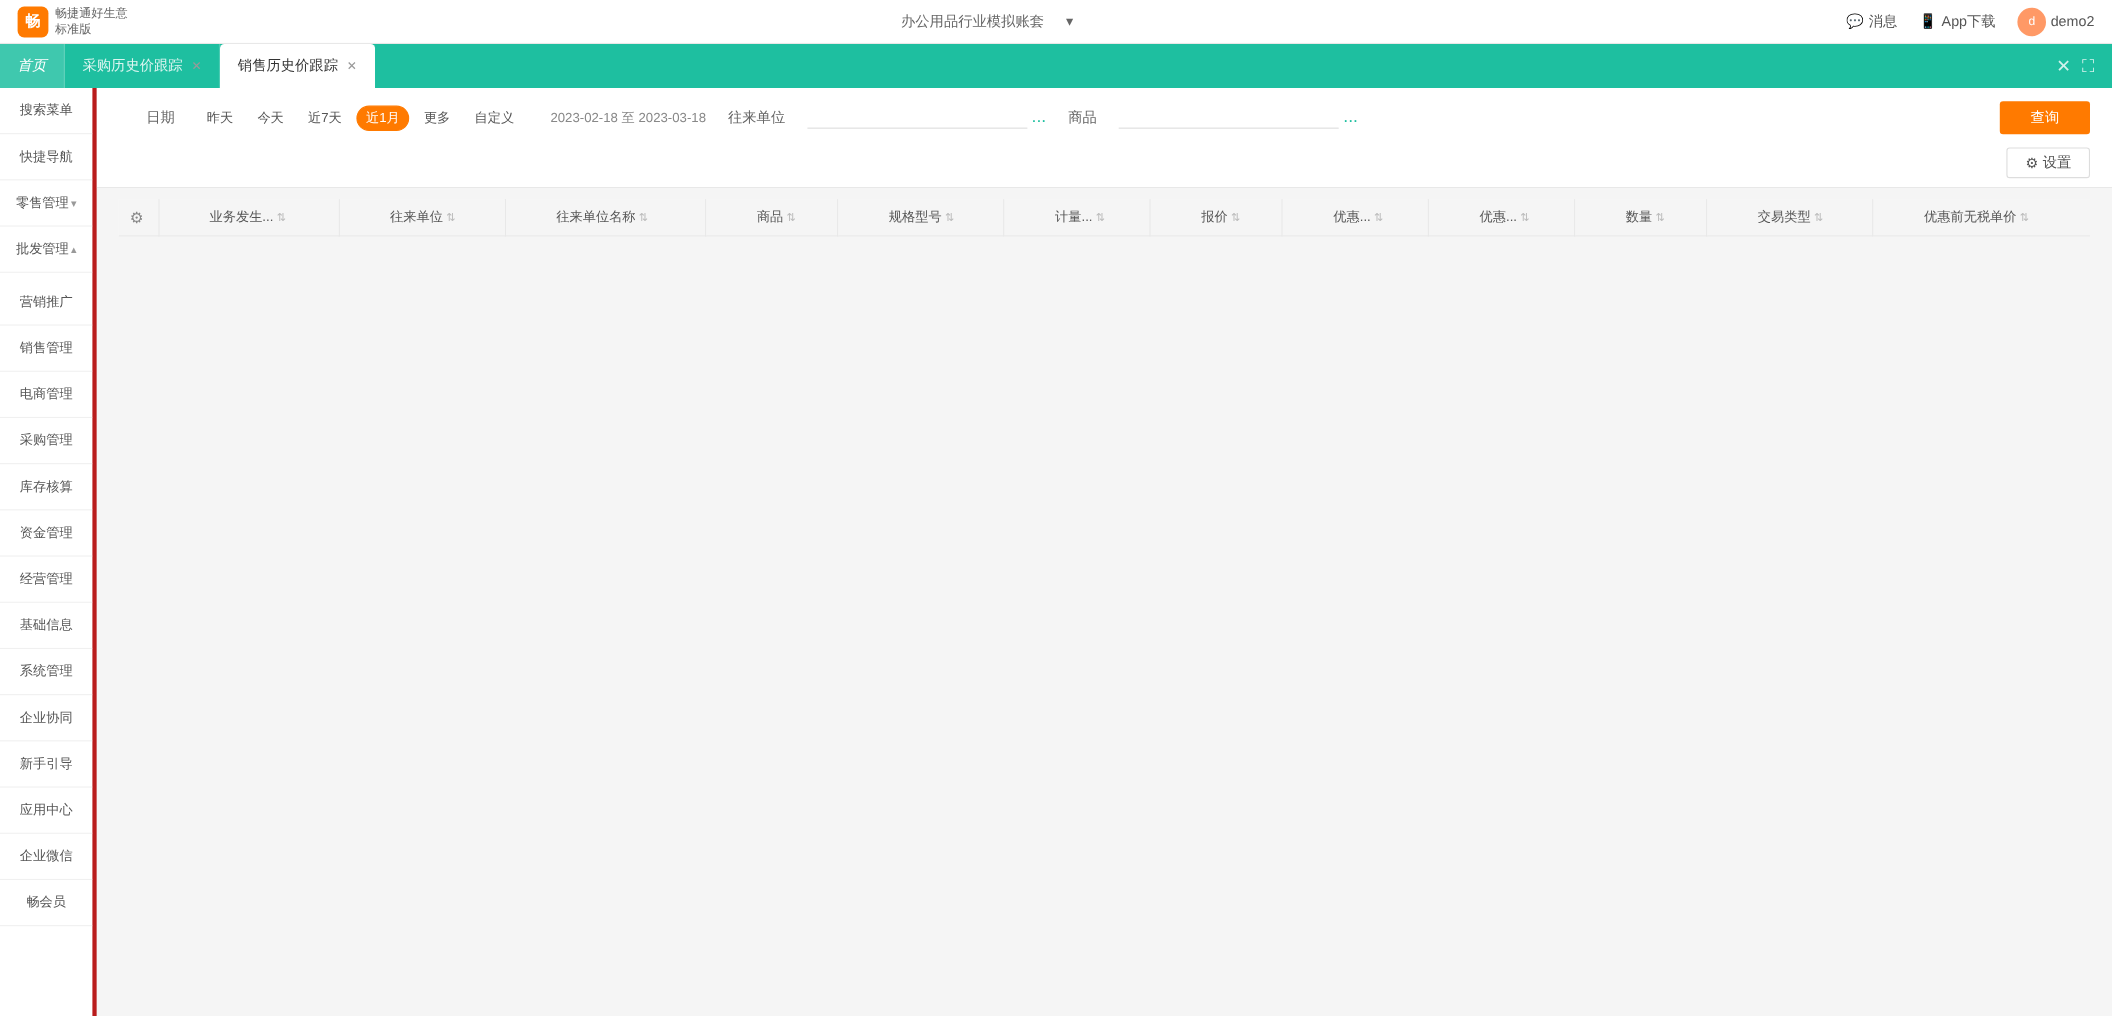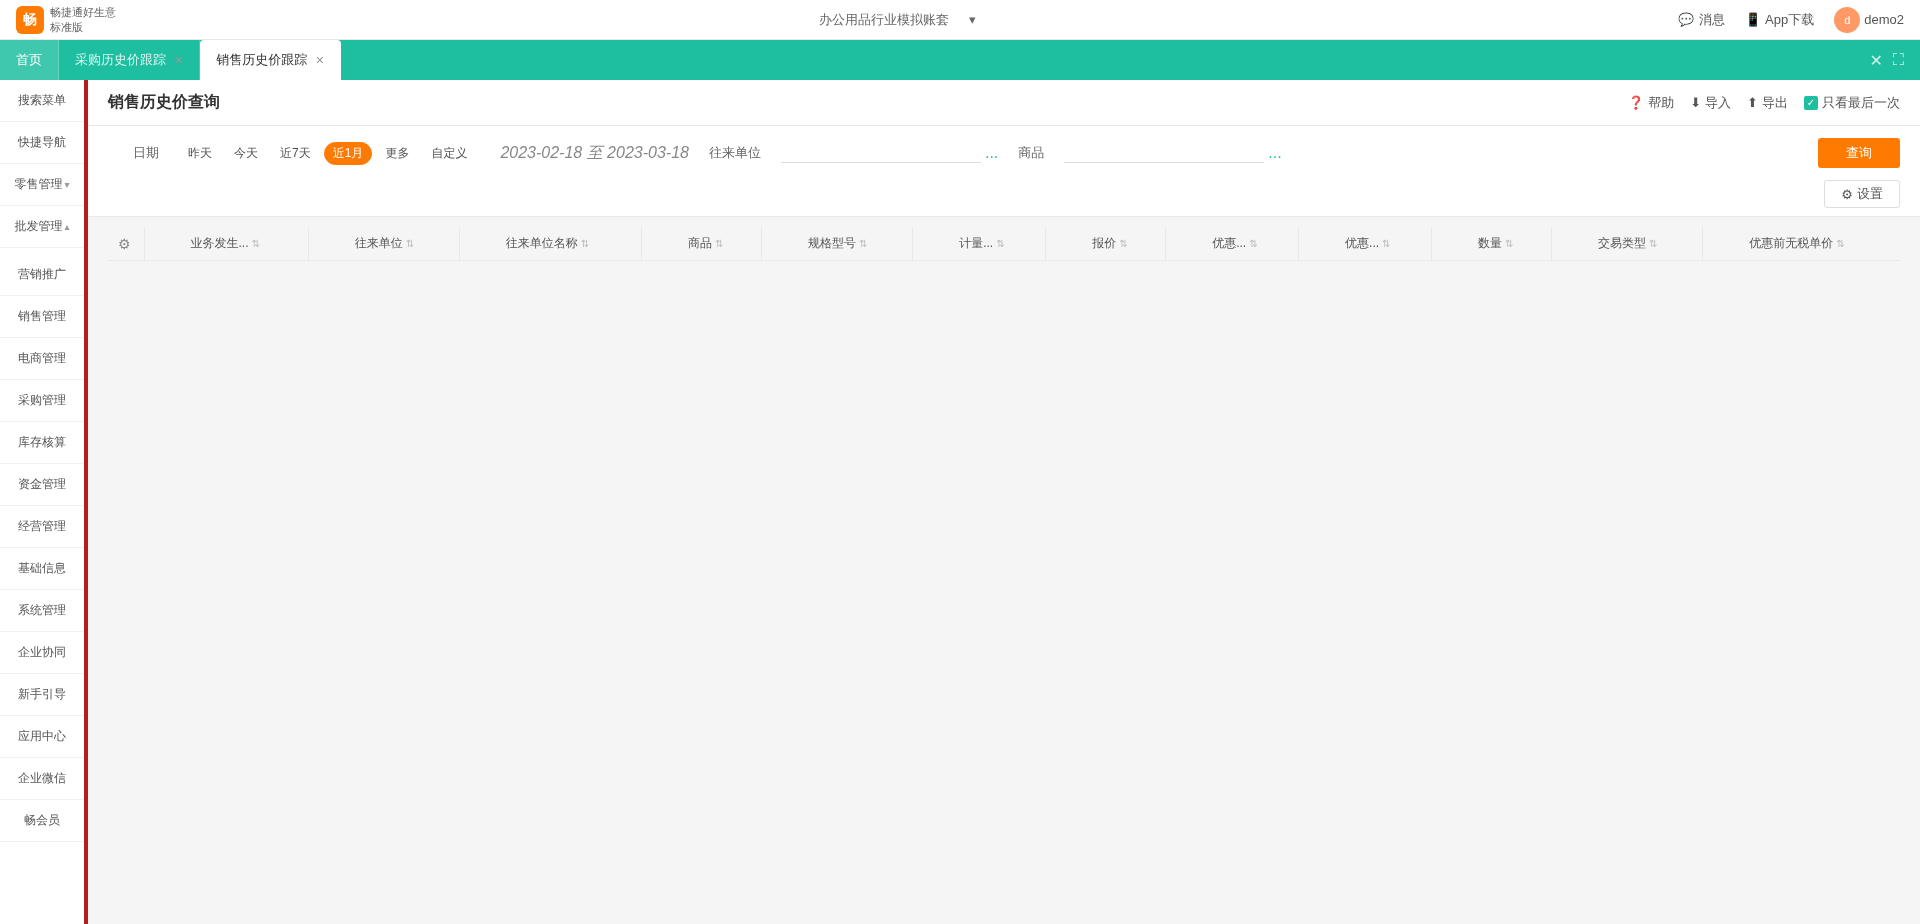--- a/index.html
+++ b/index.html
@@ -12,21 +12,21 @@
     .logo-icon { width: 28px; height: 28px; background: #ff7a00; border-radius: 6px; display: flex; align-items: center; justify-content: center; color: white; font-size: 14px; font-weight: bold; }
     .logo-text { font-size: 11px; color: #666; line-height: 1.3; }
     .top-bar-center { display: flex; align-items: center; gap: 20px; color: #666; font-size: 13px; cursor: pointer; }
     .top-bar-right { display: flex; align-items: center; gap: 20px; color: #555; font-size: 13px; }
     .top-bar-right-item { display: flex; align-items: center; gap: 4px; cursor: pointer; }
     .avatar { width: 26px; height: 26px; border-radius: 50%; background: #ff9966; display: flex; align-items: center; justify-content: center; color: white; font-size: 11px; }
 
     
     .tab-bar { height: 40px; background: #1ebfa0; display: flex; align-items: center; flex-shrink: 0; }
     .tab { height: 40px; padding: 0 16px; display: flex; align-items: center; gap: 6px; cursor: pointer; color: rgba(255,255,255,0.85); font-size: 13px; border-right: 1px solid rgba(255,255,255,0.2); }
-    .tab.home { background: rgba(255,255,255,0.15); color: white; }
+    .tab.home { background: rgba(255,255,255,0.15); color: white; font-style: italic; }
     .tab.active { background: white; color: #333; border-radius: 4px 4px 0 0; }
     .tab-close { font-size: 11px; color: #999; cursor: pointer; margin-left: 2px; }
     .tab-spacer { flex: 1; }
     .tab-actions { display: flex; align-items: center; gap: 10px; padding-right: 16px; color: rgba(255,255,255,0.8); font-size: 16px; cursor: pointer; }
 
     
     .main-layout { display: flex; flex: 1; overflow: hidden; }
 
     
     .sidebar { width: 88px; background: white; border-right: 4px solid #b91c1c; display: flex; flex-direction: column; flex-shrink: 0; overflow-y: auto; }
@@ -45,21 +45,21 @@
     .checkbox-wrapper { display: flex; align-items: center; gap: 4px; }
     .checkbox-box { width: 14px; height: 14px; background: #1ebfa0; border-radius: 2px; display: flex; align-items: center; justify-content: center; color: white; font-size: 10px; }
 
     
     .filter-area { background: white; padding: 12px 20px 0 20px; border-bottom: 1px solid #e8e8e8; flex-shrink: 0; }
     .filter-row { display: flex; align-items: center; gap: 20px; margin-bottom: 12px; margin-left: 25px; }
     .filter-label { color: #666; font-size: 13px; white-space: nowrap; }
     .date-buttons { display: flex; align-items: center; gap: 4px; }
     .date-btn { padding: 2px 8px; border-radius: 3px; cursor: pointer; font-size: 12px; color: #555; background: transparent; border: 1px solid transparent; }
     .date-btn.active { background: #ff7a00; color: white; border-color: #ff7a00; border-radius: 12px; }
-    .date-range { font-size: 16px; color: #888; margin-left: 4px; font-style: italic; }
+    .date-range { font-size: 12px; color: #888; margin-left: 4px; }
     .filter-input-wrapper { display: flex; align-items: center; gap: 4px; }
     .filter-input { border: none; border-bottom: 1px solid #ddd; outline: none; padding: 2px 4px; font-size: 13px; color: #333; width: 200px; background: transparent; }
     .filter-dots { color: #1ebfa0; font-size: 16px; cursor: pointer; }
     .filter-actions { display: flex; gap: 8px; margin-left: auto; align-self: flex-start; }
     .btn-query { background: #ff7a00; color: white; border: none; padding: 6px 28px; border-radius: 3px; cursor: pointer; font-size: 13px; }
     .btn-settings { background: white; color: #555; border: 1px solid #ddd; padding: 4px 16px; border-radius: 3px; cursor: pointer; font-size: 13px; display: flex; align-items: center; gap: 4px; }
 
     
     .table-wrapper { flex: 1; overflow: auto; padding: 10px 20px; }
     .data-table { width: 100%; border-collapse: collapse; background: white; }
@@ -189,41 +189,20 @@
     <div class="sidebar-item">
       <span>企业微信</span>
     </div>
     <div class="sidebar-item">
       <span>畅会员</span>
     </div>
   </div>
 
   <div class="content-area">
 
-    <div class="page-header">
-      <div class="page-title">销售历史价查询</div>
-      <div class="page-header-actions">
-        <div class="page-header-action">
-          <span>❓</span>
-          <span>帮助</span>
-        </div>
-        <div class="page-header-action">
-          <span>⬇</span>
-          <span>导入</span>
-        </div>
-        <div class="page-header-action">
-          <span>⬆</span>
-          <span>导出</span>
-        </div>
-        <div class="checkbox-wrapper">
-          <div class="checkbox-box">✓</div>
-          <span>只看最后一次</span>
-        </div>
-      </div>
-    </div>
 
     <div class="filter-area">
       <div class="filter-row">
 
         <span class="filter-label">日期</span>
         <div class="date-buttons">
           <span class="date-btn">昨天</span>
           <span class="date-btn">今天</span>
           <span class="date-btn">近7天</span>
           <span class="date-btn active">近1月</span>

